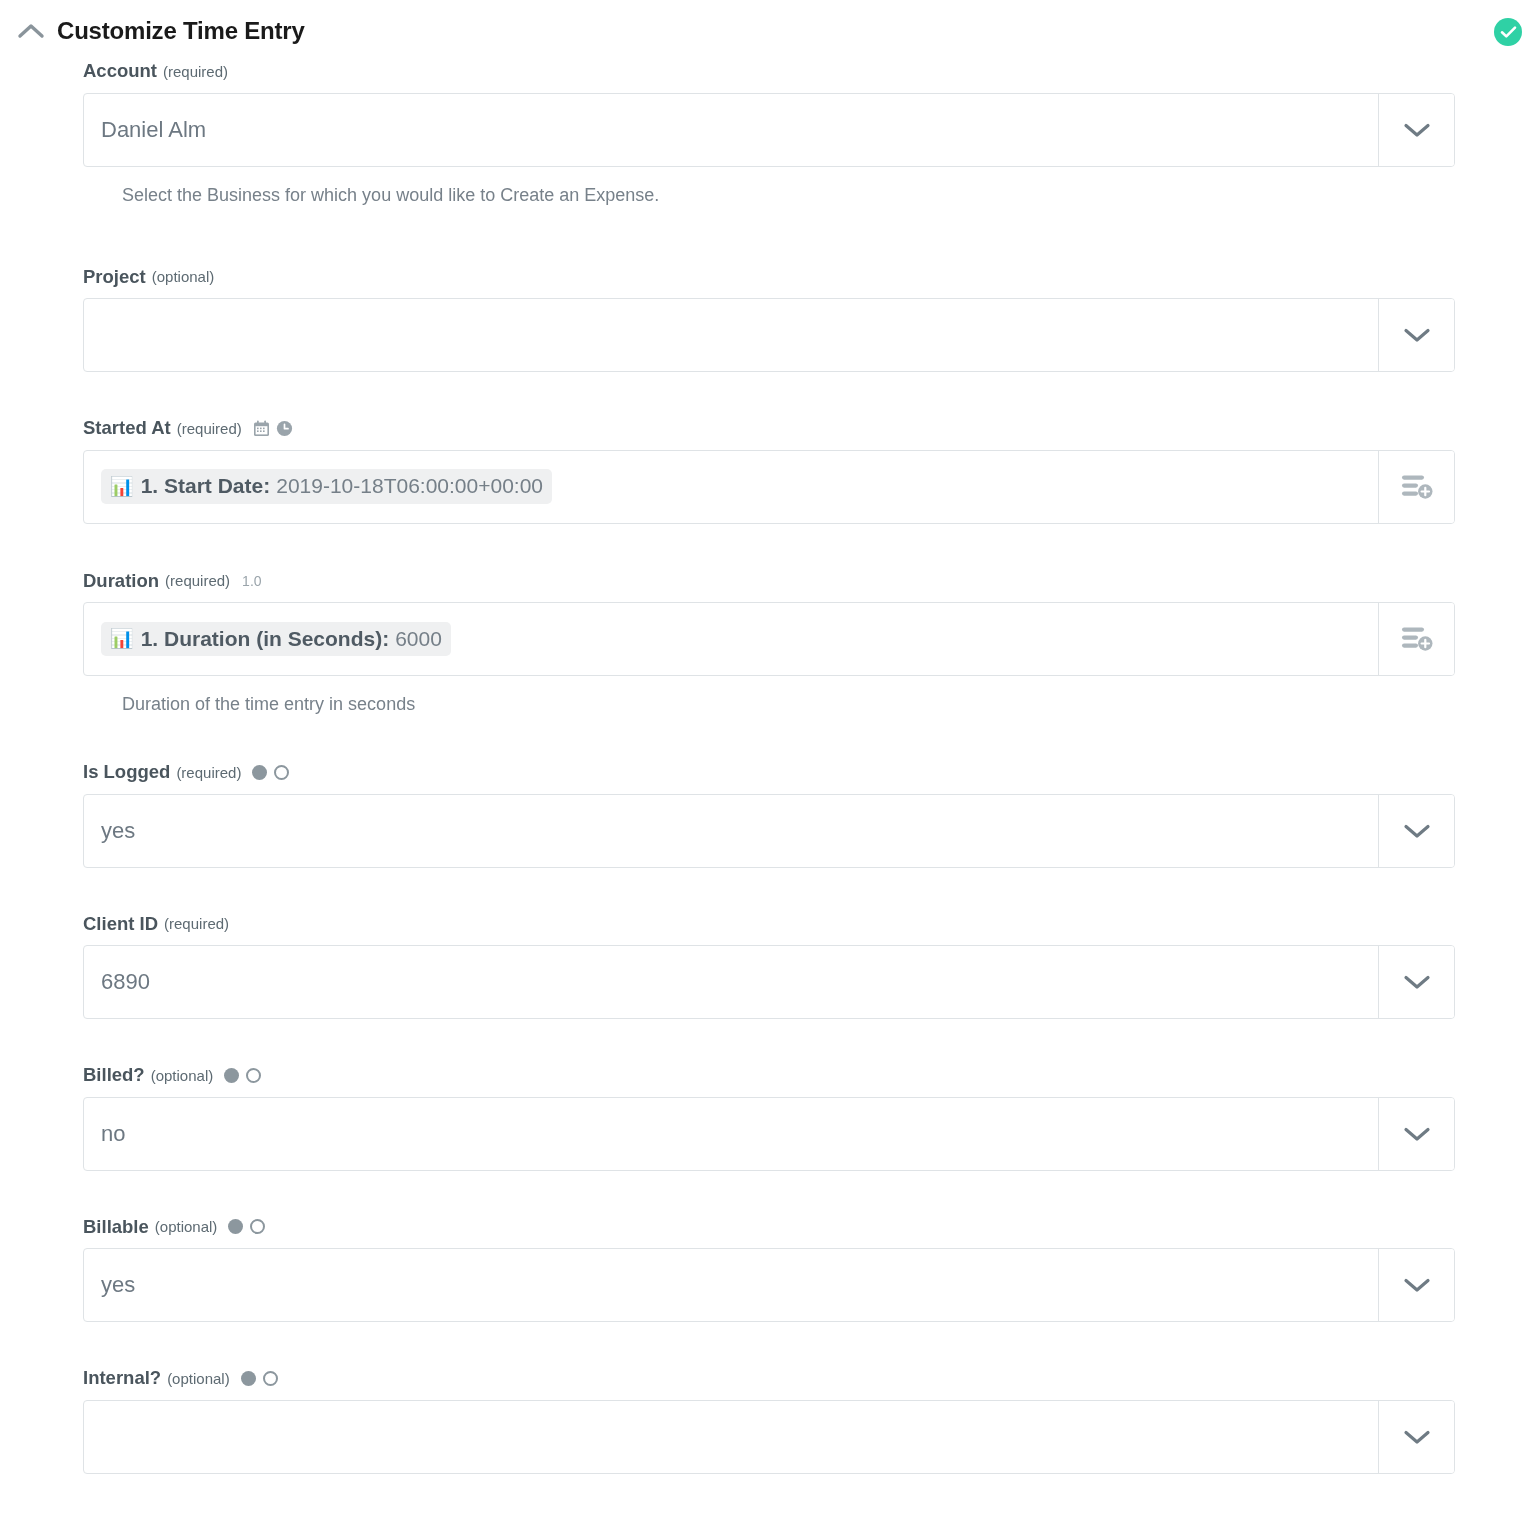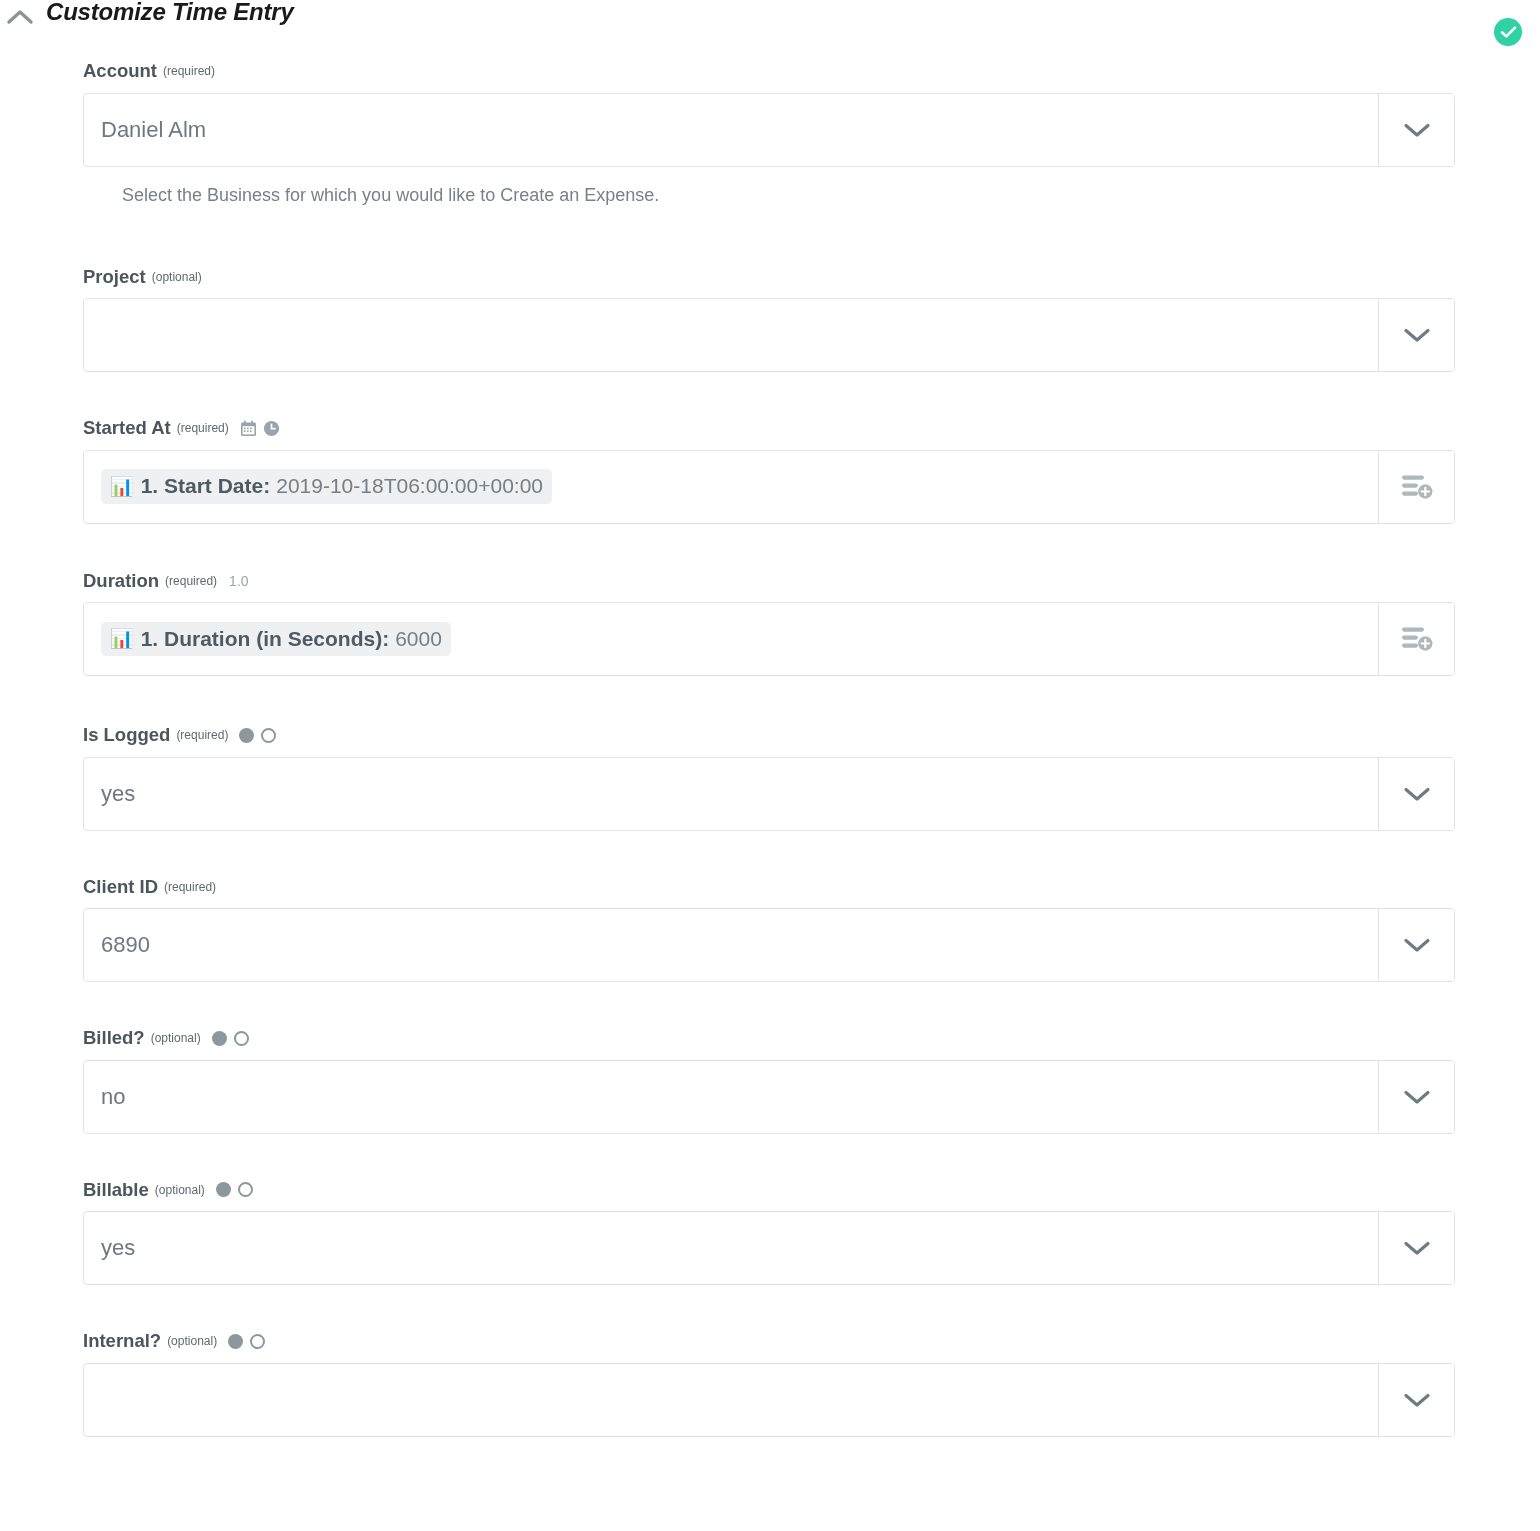--- a/index.html
+++ b/index.html
@@ -16,23 +16,22 @@
     min-height: 1531px;
     background: #ffffff;
     overflow: hidden;
   }
 
   
   .header {
     position: relative;
     height: 62px;
     display: flex;
-    align-items: flex-start;
-    padding-left: 3px;
-    font-style: italic;
+    align-items: center;
+    padding-left: 14px;
   }
   .collapse-chevron {
     width: 34px; height: 34px;
     display: flex; align-items: center; justify-content: center;
     cursor: pointer;
     flex: 0 0 auto;
   }
   .collapse-chevron svg { display: block; }
   .header-title {
     font-size: 24px;
@@ -68,21 +67,21 @@
     line-height: 1;
     margin-bottom: 12px;
     text-align: right;
   }
   .label-main {
     font-weight: bold;
     color: #4a555d;
     font-size: 18.5px;
   }
   .label-req {
-    font-size: 12px;
+    font-size: 15px;
     color: #5d6a72;
     margin-left: 6px;
     font-weight: normal;
   }
   .label-extra {
     font-size: 14px;
     color: #9aa4ab;
     margin-left: 12px;
     font-weight: normal;
   }
@@ -322,20 +321,21 @@
         <div class="input-addon">
           <svg width="34" height="30" viewBox="0 0 34 30" fill="none">
             <rect x="2" y="3.5" width="22" height="4.2" rx="2.1" fill="#aeb7bd"></rect>
             <rect x="2" y="11.5" width="16" height="4.2" rx="2.1" fill="#aeb7bd"></rect>
             <rect x="2" y="19.5" width="16" height="4.2" rx="2.1" fill="#aeb7bd"></rect>
             <circle cx="25.3" cy="19.5" r="7.2" fill="#aeb7bd"></circle>
             <path d="M25.3 15.8 V23.2 M21.6 19.5 H29.0" stroke="#ffffff" stroke-width="2.2" stroke-linecap="round"></path>
           </svg>
         </div>
       </div>
+      <div class="help-text">Duration of the time entry in seconds</div>
     </div>
 
     <div class="gap-50"></div>
 
     <div class="field">
       <div class="field-label">
         <span class="label-main">Is Logged</span>
         <span class="label-req">(required)</span>
         <span class="radio-pair">
           <span class="dot-filled"></span>

